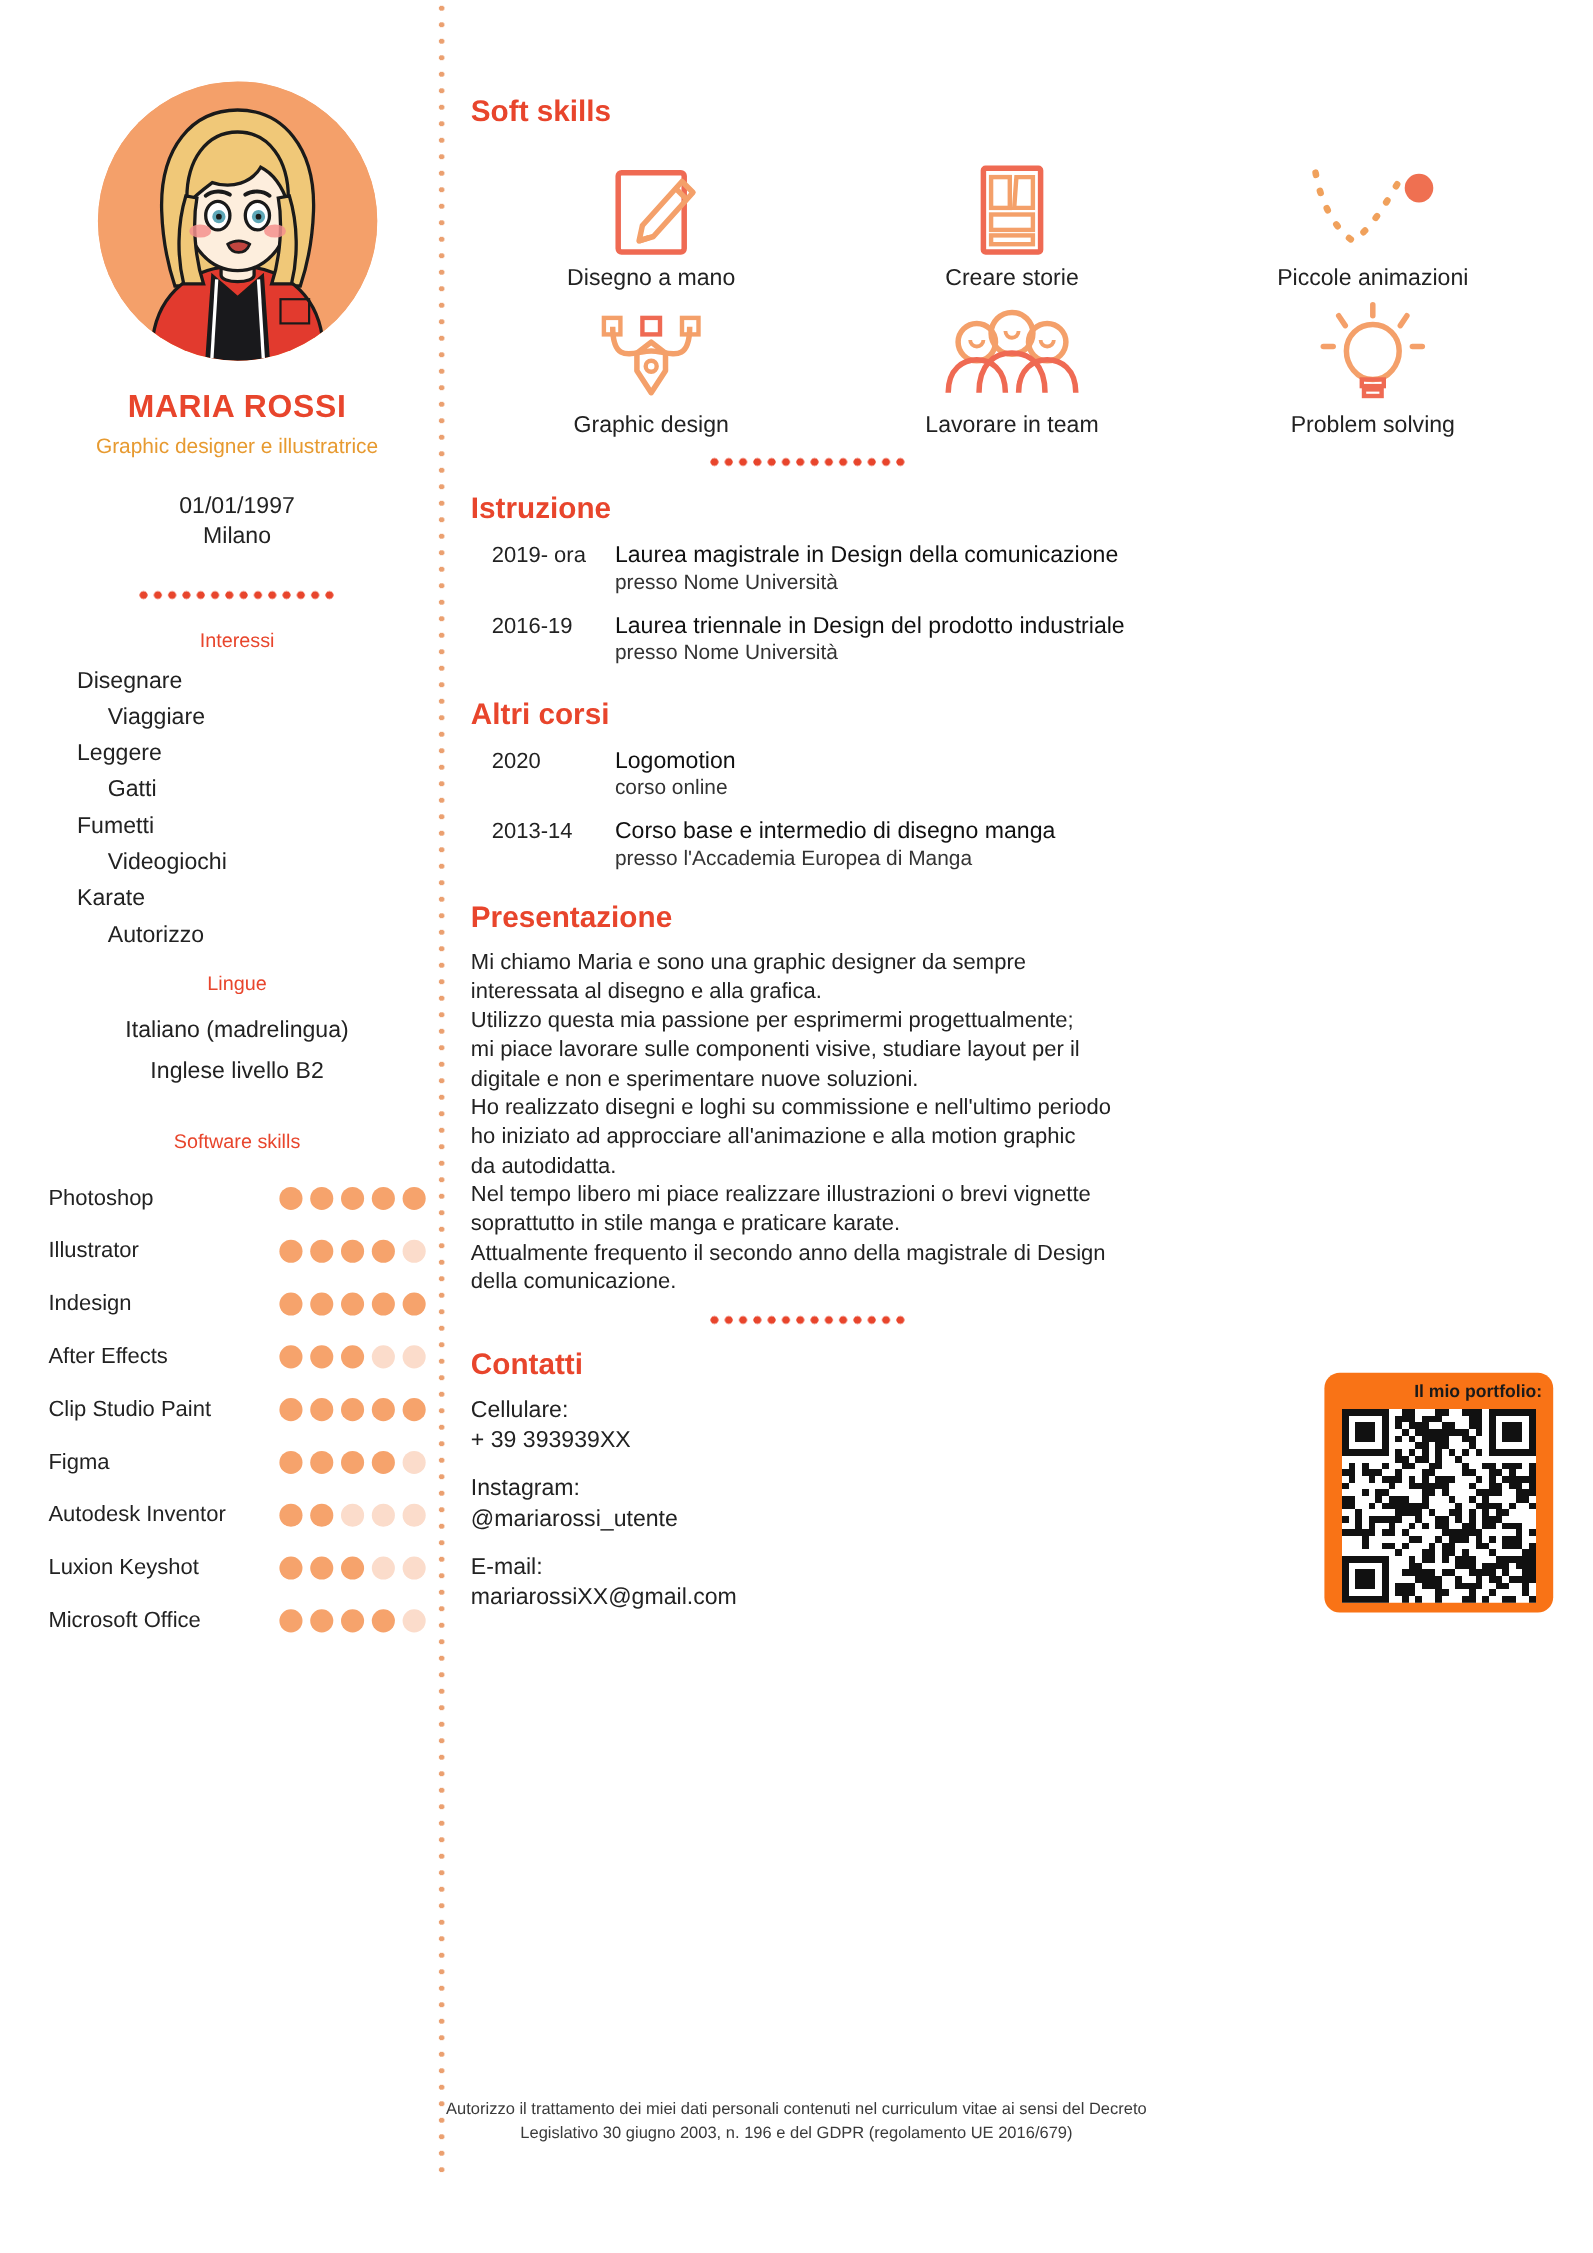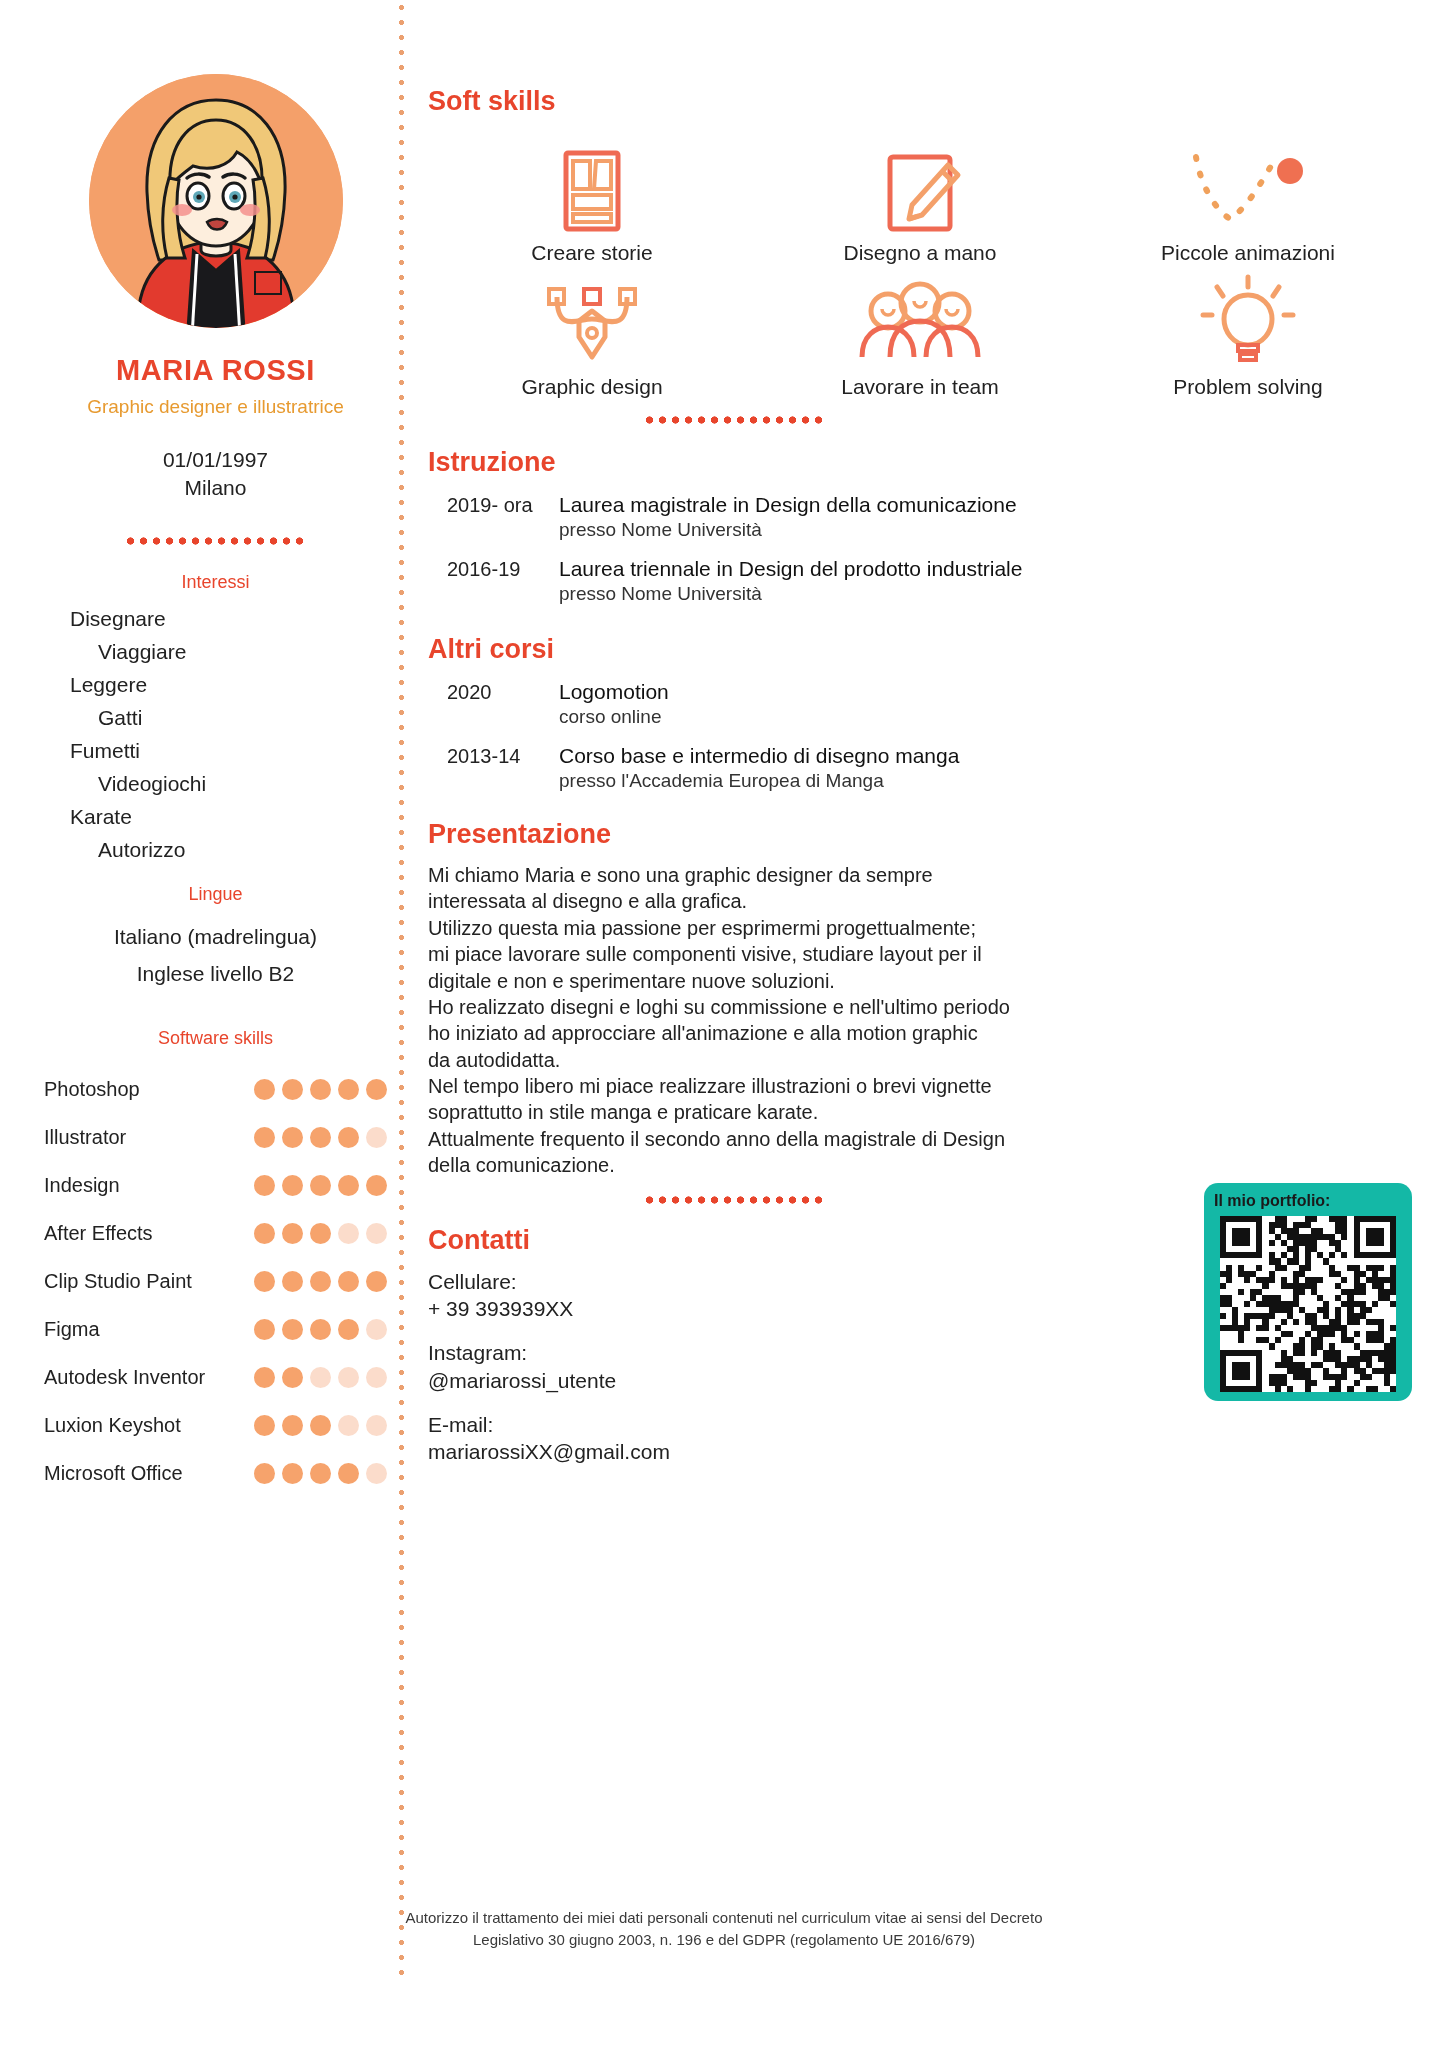--- a/index.html
+++ b/index.html
@@ -221,27 +221,27 @@
     line-height: 1.3;
     color: #222;
   }
   .contact-item:first-child { margin-top: 0; }
   .c-label { display: block; }
   .c-value { display: block; }
 
   .qr-card {
     position: absolute;
     right: 36px;
-    top: 1183px;
+    top: 1248px;
     width: 208px;
     height: 218px;
-    background: #14b8a6;
+    background: #f97316;
     border-radius: 14px;
     padding: 9px 10px 10px 10px;
-    text-align: left;
+    text-align: right;
   }
   .qr-title {
     font-size: 16px;
     font-weight: bold;
     color: #1a1a1a;
     margin-bottom: 6px;
   }
   .qr-img { width: 188px; height: 176px; display: block; margin: 0 auto; }
 
   
@@ -444,40 +444,40 @@
   <div class="right">
 
     <div class="soft-block">
       <div class="r-head">Soft skills</div>
 
       <div class="soft-grid">
 
         <div class="soft-cell">
           <div class="soft-ico">
             <svg width="104" height="100" viewBox="0 0 104 100">
+              <rect x="22" y="20" width="60" height="72" rx="3" fill="none" stroke="#ef6a53" stroke-width="5"></rect>
+              <path d="M41 82 L44 68 L80 28 L90 38 L54 78 Z" fill="none" stroke="#f4a06a" stroke-width="5" stroke-linejoin="round"></path>
+              <path d="M74 34 L84 44" stroke="#f4a06a" stroke-width="5"></path>
+              <path d="M41 82 L50 79" stroke="#f4a06a" stroke-width="5"></path>
+            </svg>
+          </div>
+          <div class="soft-label">Disegno a mano</div>
+        </div>
+
+        <div class="soft-cell">
+          <div class="soft-ico">
+            <svg width="104" height="100" viewBox="0 0 104 100">
               <rect x="26" y="16" width="52" height="76" rx="2" fill="none" stroke="#ef6a53" stroke-width="5"></rect>
               <rect x="33" y="24" width="17" height="28" fill="none" stroke="#f4a06a" stroke-width="4"></rect>
               <path d="M56 24 L71 24 L71 52 L54 52 Z" fill="none" stroke="#f4a06a" stroke-width="4"></path>
               <rect x="33" y="58" width="38" height="14" fill="none" stroke="#f4a06a" stroke-width="4"></rect>
               <rect x="33" y="77" width="38" height="8" fill="none" stroke="#f4a06a" stroke-width="4"></rect>
             </svg>
           </div>
           <div class="soft-label">Creare storie</div>
-        </div>
-
-        <div class="soft-cell">
-          <div class="soft-ico">
-            <svg width="104" height="100" viewBox="0 0 104 100">
-              <rect x="22" y="20" width="60" height="72" rx="3" fill="none" stroke="#ef6a53" stroke-width="5"></rect>
-              <path d="M41 82 L44 68 L80 28 L90 38 L54 78 Z" fill="none" stroke="#f4a06a" stroke-width="5" stroke-linejoin="round"></path>
-              <path d="M74 34 L84 44" stroke="#f4a06a" stroke-width="5"></path>
-              <path d="M41 82 L50 79" stroke="#f4a06a" stroke-width="5"></path>
-            </svg>
-          </div>
-          <div class="soft-label">Disegno a mano</div>
         </div>
 
         <div class="soft-cell">
           <div class="soft-ico">
             <svg width="140" height="100" viewBox="0 0 140 100">
               <path d="M18 20 C22 44 34 70 52 82 C70 70 84 44 96 24" fill="none" stroke="#f0a15c" stroke-width="6" stroke-linecap="round" stroke-dasharray="2 15"></path>
               <circle cx="112" cy="34" r="13" fill="#ef7051"></circle>
             </svg>
           </div>
           <div class="soft-label">Piccole animazioni</div>

